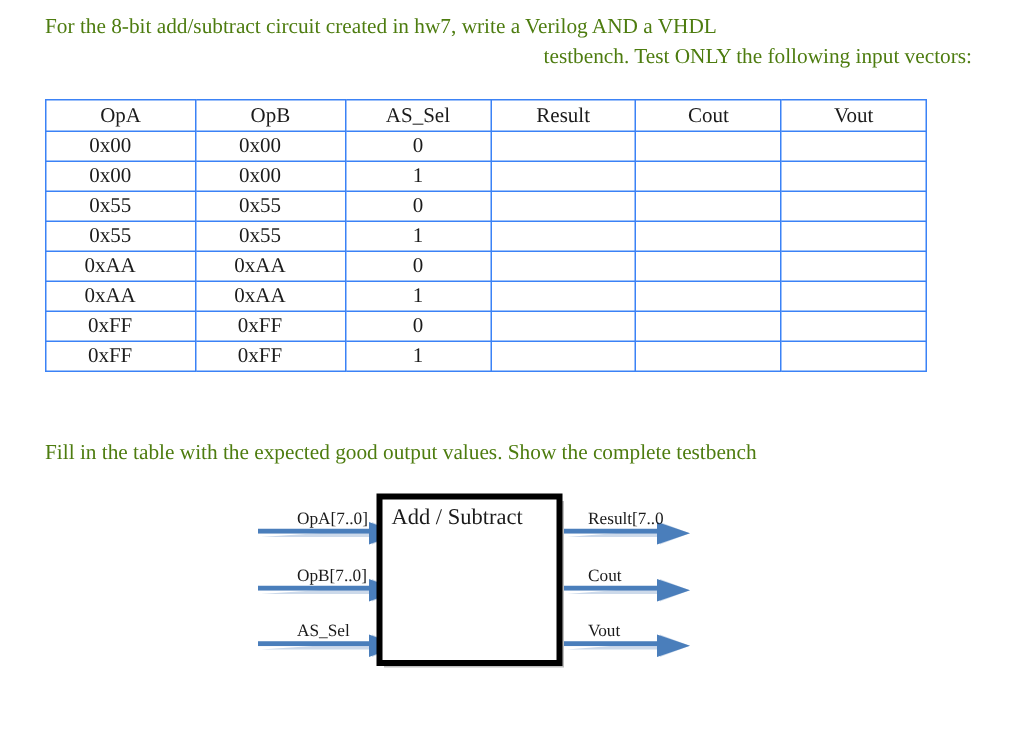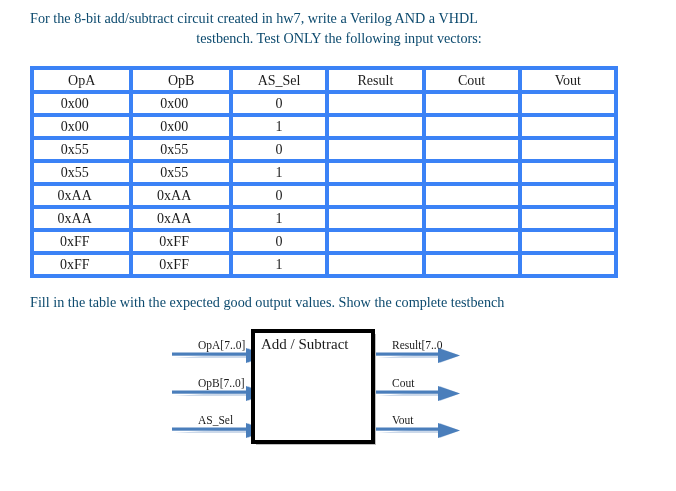--- a/index.html
+++ b/index.html
@@ -14,50 +14,50 @@
     overflow: hidden;
     font-family: "Liberation Serif", "DejaVu Serif", serif;
     color: #1a1a1a;
   }
 
   
   .para {
     position: absolute;
     font-size: 14.2px;
     line-height: 20px;
-    color: #0c4a6e;
+    color: #4d7c0f;
   }
   #intro-paragraph {
     left: 30px;
     top: 8px;
     width: 618px;
     text-align: justify;
   }
-  #intro-paragraph .line2 { text-align: center; }
+  #intro-paragraph .line2 { text-align: right; }
   #instruction-paragraph {
     left: 30px;
     top: 256px;
     width: 620px;
     text-align: left;
     margin-top: 36px;
   }
 
   
   #vector-table {
     position: absolute;
     left: 30px;
     top: 66px;
     width: 588px;
     border-collapse: collapse;
     font-size: 14px;
     color: #1b1b1b;
   }
   #vector-table td,
   #vector-table th {
-    border: 4px solid #3b82f6;
+    border: 1px solid #3b82f6;
     height: 19px;
     padding: 0;
     font-weight: normal;
     text-align: center;
     vertical-align: middle;
     line-height: 17px;
   }
   #vector-table thead td { height: 20px; }
   #vector-table col.c-opa   { width: 100px; }
   #vector-table col.c-opb   { width: 100px; }

